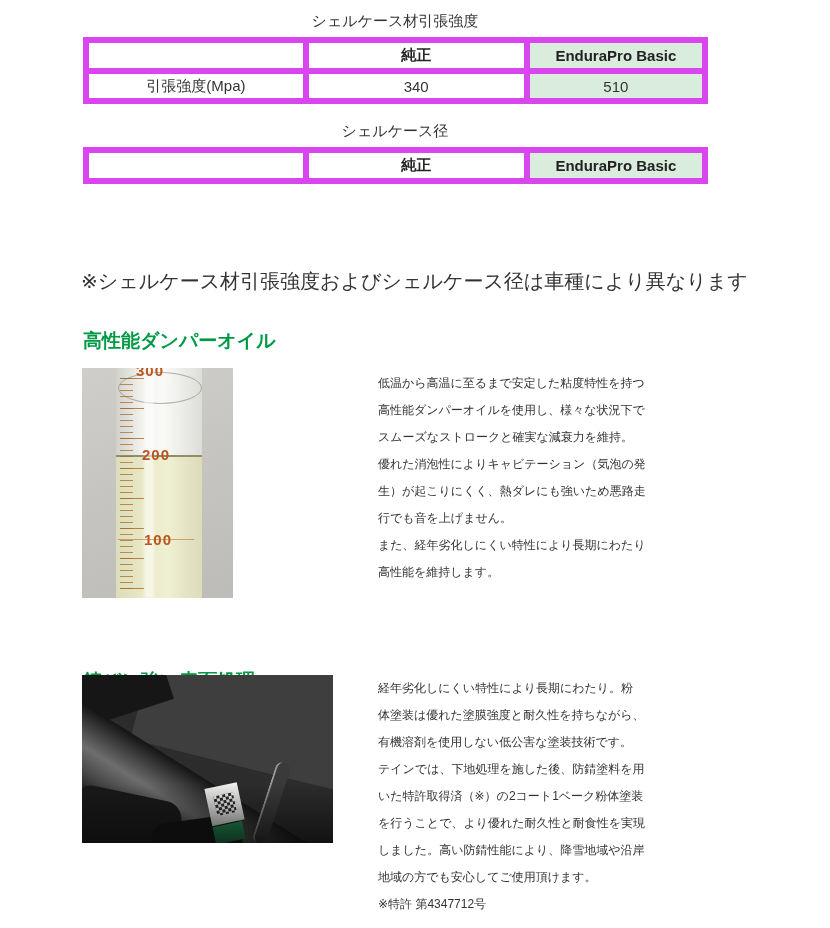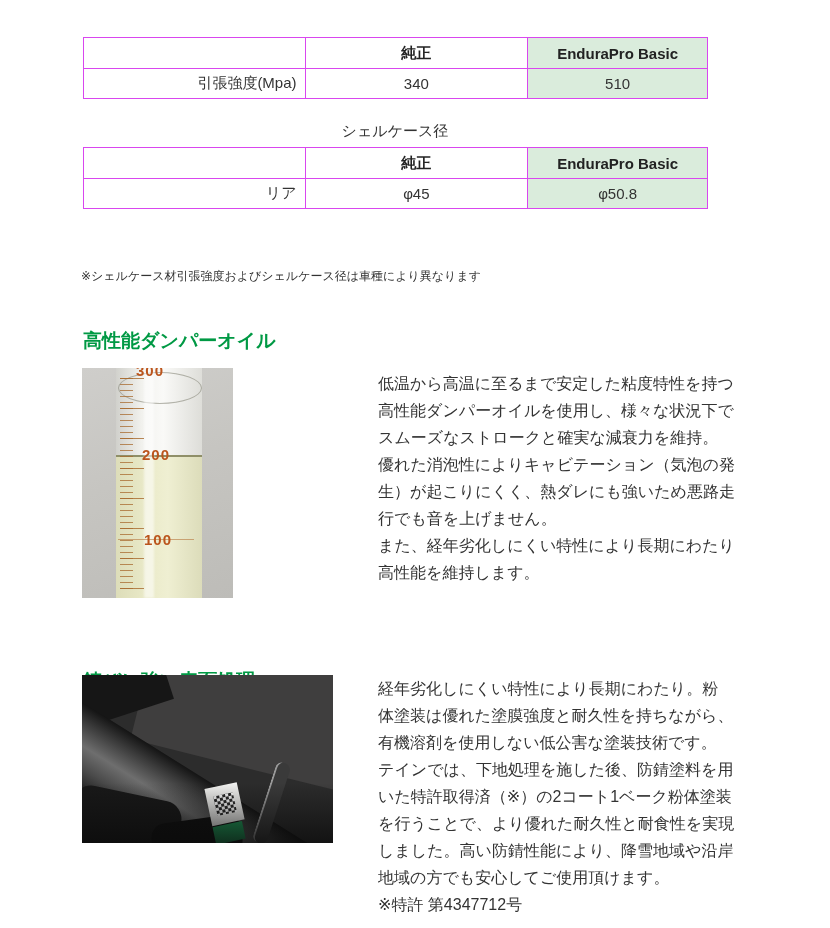--- a/index.html
+++ b/index.html
@@ -2,30 +2,30 @@
 <html><head>
 <meta charset="utf-8">
 <style>
   html,body{margin:0;padding:0;background:#ffffff;}
   body{font-family:"Liberation Sans","DejaVu Sans",sans-serif;color:#333333;}
   #page{position:relative;width:830px;height:928px;background:#ffffff;overflow:hidden;}
 
   
   .tbl-title{position:absolute;left:83px;width:624px;text-align:center;font-size:15px;color:#333;}
   table.spec{position:absolute;left:83px;border-collapse:collapse;table-layout:fixed;width:625px;font-size:15px;color:#333;}
-  table.spec td{border:1px solid #d946ef;height:30px;padding:0 8px;box-sizing:border-box;background:#ffffff;}
-  table.spec .c0{width:207px;text-align:right;}
+  table.spec td{border:6px solid #d946ef;height:30px;padding:0 8px;box-sizing:border-box;background:#ffffff;}
+  table.spec .c0{width:207px;text-align:center;}
   table.spec .c1{width:208px;text-align:center;}
   table.spec .c2{width:168px;text-align:center;background:#daecdc;}
   table.spec .hdr{font-weight:bold;color:#222;height:31px;}
 
   
-  .note{position:absolute;left:81px;top:268px;font-size:12px;color:#333;}
+  .note{position:absolute;left:81px;top:268px;font-size:20px;color:#333;}
   .green-h{position:absolute;left:83px;font-size:19px;font-weight:bold;color:#009944;}
-  .body-text{position:absolute;left:378px;width:392px;font-size:16px;line-height:27px;color:#333;white-space:pre-line;}
+  .body-text{position:absolute;left:378px;width:392px;font-size:12px;line-height:27px;color:#333;white-space:pre-line;}
 
   
   .img-cyl{position:absolute;left:82px;top:368px;width:151px;height:230px;overflow:hidden;
     background:linear-gradient(160deg,#cfcecb 0%,#c6c5c1 45%,#bdbcb8 100%);}
   .cyl-glass{position:absolute;left:34px;top:-8px;width:86px;height:246px;
     background:linear-gradient(to right,rgba(210,210,205,.85),rgba(246,246,242,.9) 30%,rgba(252,252,250,.95) 55%,rgba(225,225,220,.85));}
   .cyl-rim{position:absolute;left:36px;top:4px;width:82px;height:30px;border:1px solid rgba(125,125,112,.55);border-radius:50%;background:transparent;}
   .cyl-oil{position:absolute;left:34px;top:87px;width:86px;height:143px;
     background:linear-gradient(to right,#ddddb9,#ebebca 40%,#efefd2 60%,#dcdcba);
     border-top:2px solid #8f8f68;}
@@ -54,20 +54,21 @@
   .shell-label-white{width:33px;height:38px;background:#f2f2f0;display:flex;align-items:center;justify-content:center;}
   .qr{width:20px;height:20px;background:
     repeating-conic-gradient(#2a2a2a 0% 25%,#ffffff 0% 50%) 0 0/6px 6px;}
   .shell-label-green{width:30px;height:18px;margin-top:1px;background:#1f9e5a;}
 </style>
 </head>
 <body>
 
 <div id="page">
 
+  <div class="tbl-title" style="top:12px;">シェルケース材引張強度</div>
   <table class="spec" style="top:37px;">
     <tbody>
         <tr>
       <td class="c0 hdr"></td>
       <td class="c1 hdr">純正</td>
       <td class="c2 hdr">EnduraPro Basic</td>
     </tr>
     <tr>
       <td class="c0">引張強度(Mpa)</td>
       <td class="c1">340</td>
@@ -76,25 +77,20 @@
   </tbody>
     </table>
 
   <div class="tbl-title" style="top:122px;">シェルケース径</div>
   <table class="spec" style="top:147px;">
     <tbody>
         <tr>
       <td class="c0 hdr"></td>
       <td class="c1 hdr">純正</td>
       <td class="c2 hdr">EnduraPro Basic</td>
-    </tr>
-    <tr>
-      <td class="c0">リア</td>
-      <td class="c1">φ45</td>
-      <td class="c2">φ50.8</td>
     </tr>
   </tbody>
     </table>
 
   <div class="note">※シェルケース材引張強度およびシェルケース径は車種により異なります</div>
 
   <div class="green-h" style="top:328px;">高性能ダンパーオイル</div>
 
   <div class="img-cyl">
     <div class="cyl-glass"></div>

